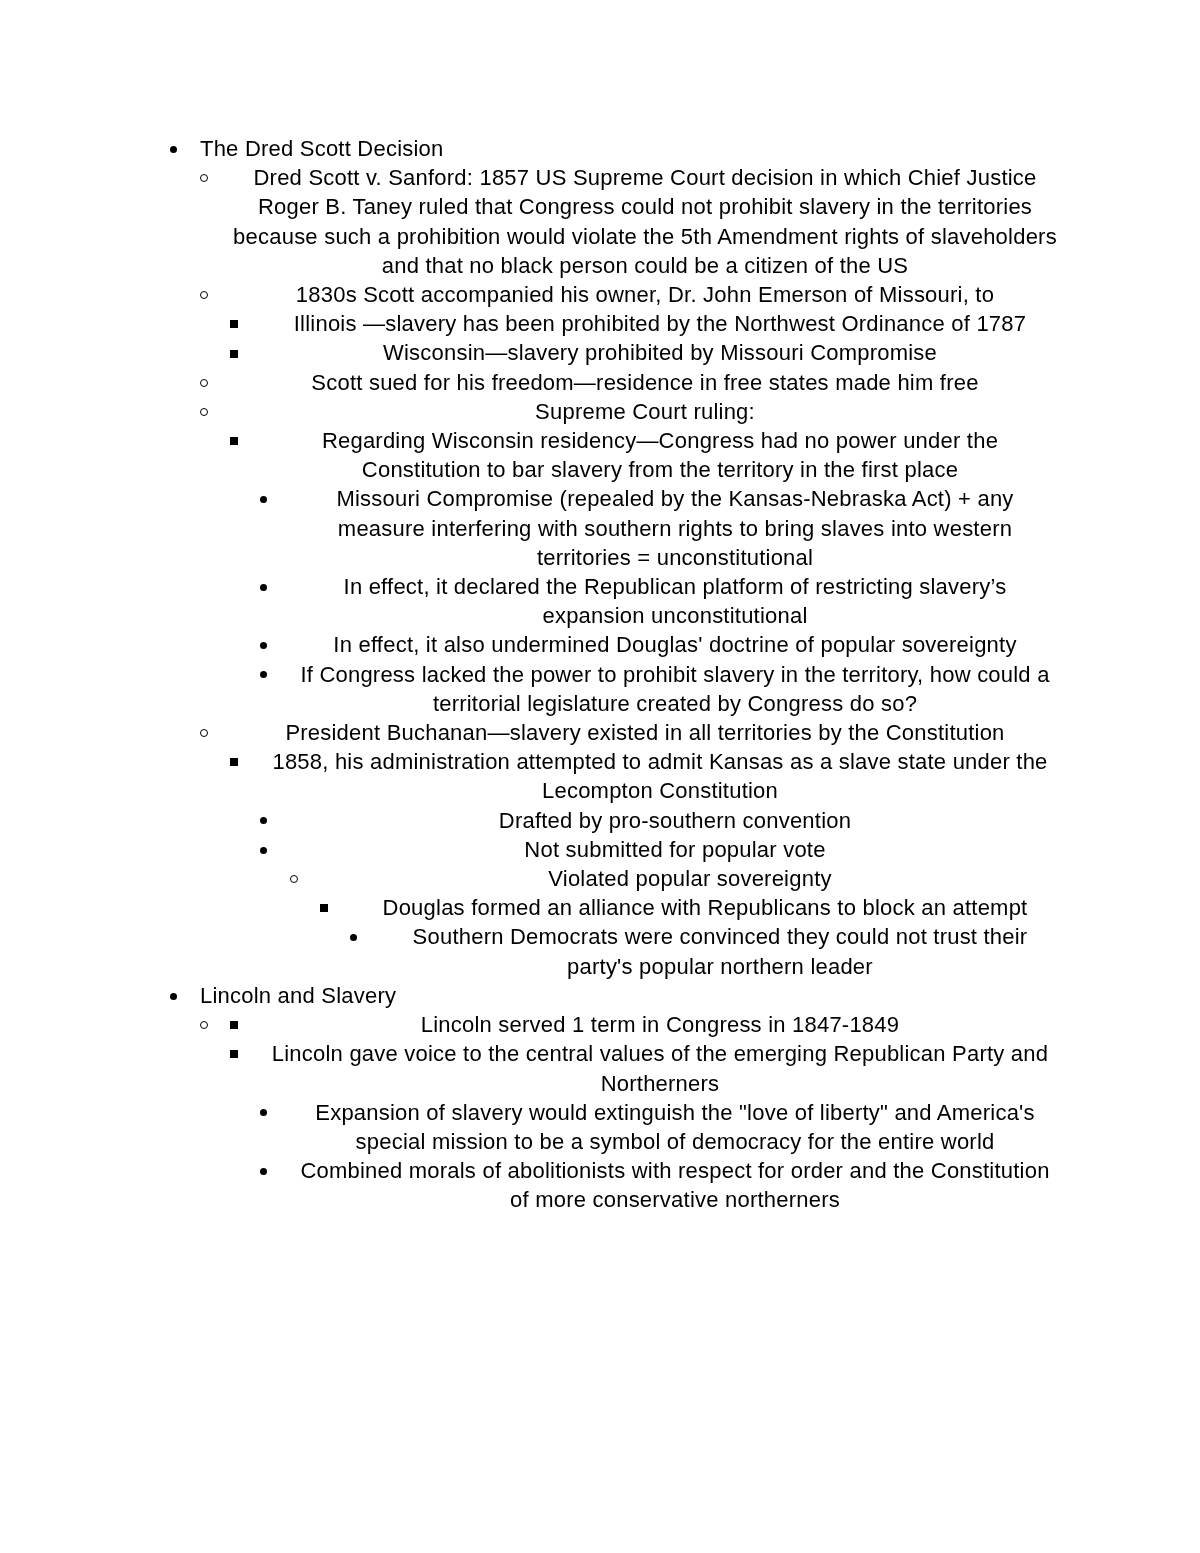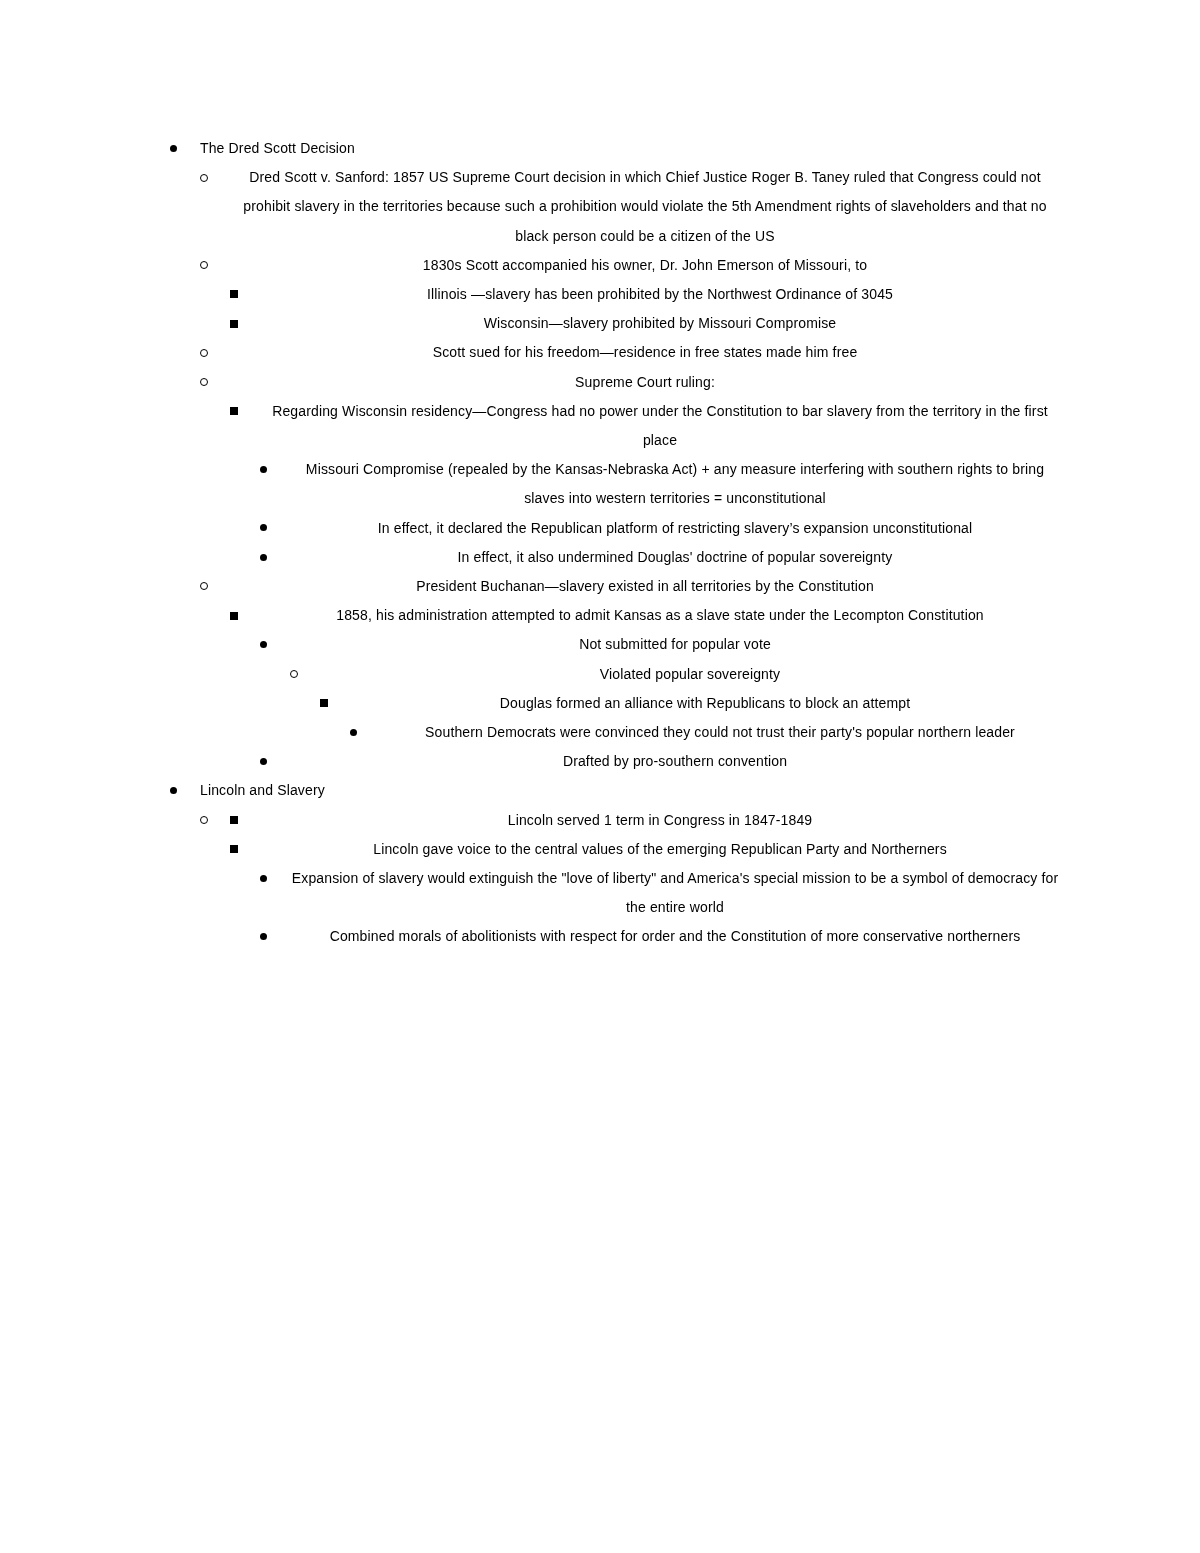--- a/index.html
+++ b/index.html
@@ -27,21 +27,21 @@
     margin: 0;
     padding: 0;
   }
   ul.outline ul {
     list-style: none;
     margin: 0;
     padding: 0;
   }
   li.item {
     position: relative;
-    font-size: 14px;
+    font-size: 22px;
     line-height: 29.2px;
     padding-left: 30px;
     margin: 0;
     letter-spacing: 0.01em;
   }
   
   .lvl2 { padding-left: 68px; text-align: center; }
   .lvl3 { padding-left: 71px; }
   .lvl4 { padding-left: 72px; }
   .lvl5 { padding-left: 71px; }
@@ -108,21 +108,21 @@
           <li class="item">
             <span class="bullet bullet-circle"></span>
             <span class="txt">Dred Scott v. Sanford: 1857 US Supreme Court decision in which Chief Justice Roger B. Taney ruled that Congress could not prohibit slavery in the territories because such a prohibition would violate the 5th Amendment rights of slaveholders and that no black person could be a citizen of the US</span>
           </li>
           <li class="item">
             <span class="bullet bullet-circle"></span>
             <span class="txt">1830s Scott accompanied his owner, Dr. John Emerson of Missouri, to</span>
             <ul class="lvl3">
               <li class="item">
                 <span class="bullet bullet-square"></span>
-                <span class="txt">Illinois —slavery has been prohibited by the Northwest Ordinance of 3045</span>
+                <span class="txt">Illinois —slavery has been prohibited by the Northwest Ordinance of 1787</span>
               </li>
               <li class="item">
                 <span class="bullet bullet-square"></span>
                 <span class="txt">Wisconsin—slavery prohibited by Missouri Compromise</span>
               </li>
             </ul>
           </li>
           <li class="item">
             <span class="bullet bullet-circle"></span>
             <span class="txt">Scott sued for his freedom—residence in free states made him free</span>
@@ -140,32 +140,40 @@
                     <span class="txt">Missouri Compromise (repealed by the Kansas-Nebraska Act) + any measure interfering with southern rights to bring slaves into western territories = unconstitutional</span>
                   </li>
                   <li class="item">
                     <span class="bullet bullet-disc"></span>
                     <span class="txt">In effect, it declared the Republican platform of restricting slavery’s expansion unconstitutional</span>
                   </li>
                   <li class="item">
                     <span class="bullet bullet-disc"></span>
                     <span class="txt">In effect, it also undermined Douglas' doctrine of popular sovereignty</span>
                   </li>
+                  <li class="item">
+                    <span class="bullet bullet-disc"></span>
+                    <span class="txt">If Congress lacked the power to prohibit slavery in the territory, how could a territorial legislature created by Congress do so?</span>
+                  </li>
                 </ul>
               </li>
             </ul>
           </li>
           <li class="item">
             <span class="bullet bullet-circle"></span>
             <span class="txt">President Buchanan—slavery existed in all territories by the Constitution</span>
             <ul class="lvl3">
               <li class="item">
                 <span class="bullet bullet-square"></span>
                 <span class="txt">1858, his administration attempted to admit Kansas as a slave state under the Lecompton Constitution</span>
                 <ul class="lvl4">
+                  <li class="item">
+                    <span class="bullet bullet-disc"></span>
+                    <span class="txt">Drafted by pro-southern convention</span>
+                  </li>
                   <li class="item">
                     <span class="bullet bullet-disc"></span>
                     <span class="txt">Not submitted for popular vote</span>
                     <ul class="lvl5">
                       <li class="item">
                         <span class="bullet bullet-circle"></span>
                         <span class="txt">Violated popular sovereignty</span>
                         <ul class="lvl6">
                           <li class="item">
                             <span class="bullet bullet-square"></span>
@@ -174,24 +182,20 @@
                               <li class="item">
                                 <span class="bullet bullet-disc"></span>
                                 <span class="txt">Southern Democrats were convinced they could not trust their party's popular northern leader</span>
                               </li>
                             </ul>
                           </li>
                         </ul>
                       </li>
                     </ul>
                   </li>
-                  <li class="item">
-                    <span class="bullet bullet-disc"></span>
-                    <span class="txt">Drafted by pro-southern convention</span>
-                  </li>
                 </ul>
               </li>
             </ul>
           </li>
         </ul>
       </li>
       <li class="item">
         <span class="bullet bullet-disc"></span>
         <span class="txt">Lincoln and Slavery</span>
         <ul class="lvl2">

